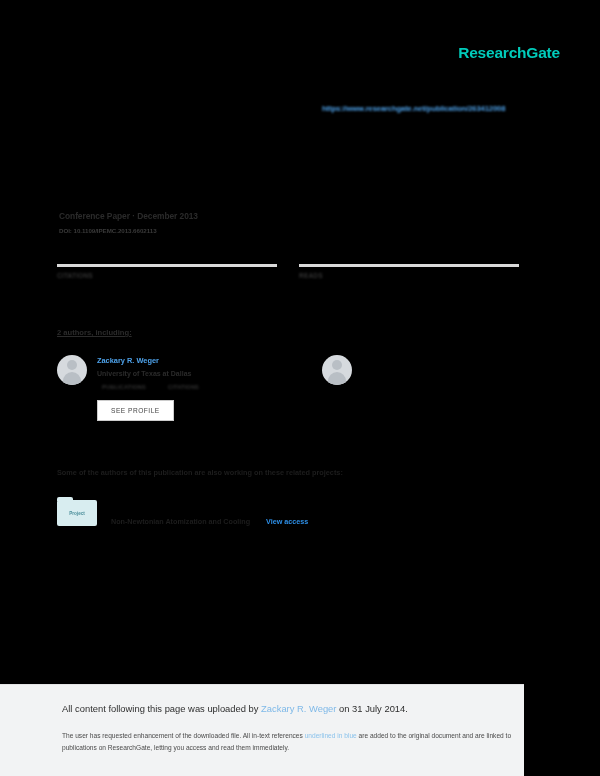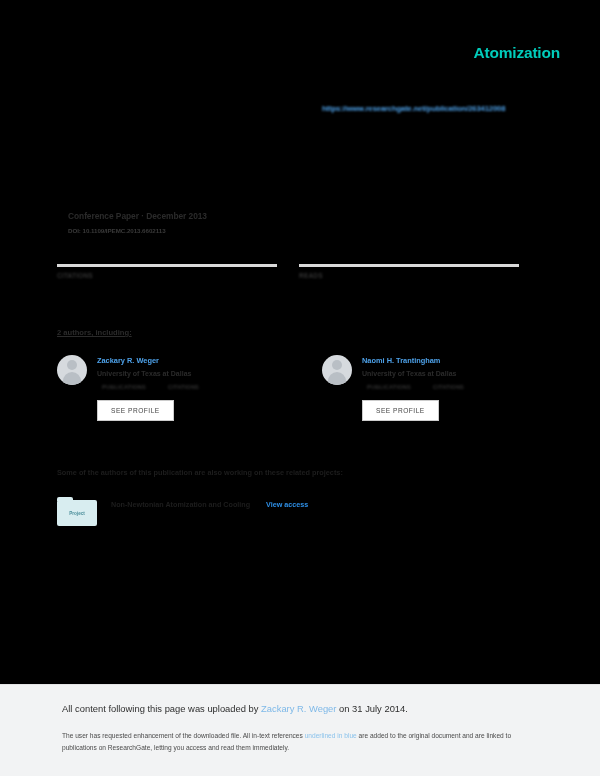--- a/index.html
+++ b/index.html
@@ -34,21 +34,21 @@
     color: #4EA2EA;
     letter-spacing: -0.1px;
     filter: blur(0.9px);
     white-space: nowrap;
     padding-left: 24px;
   }
 
   
   .meta {
     position: absolute;
-    left: 68px; top: 211px;
+    left: 59px; top: 211px;
     filter: blur(0.75px);
   }
   .meta-type {
     font-size: 8.4px;
     font-weight: bold;
     color: #2b2b2b;
     letter-spacing: -0.05px;
     white-space: nowrap;
   }
   .meta-doi {
@@ -183,21 +183,21 @@
     font-size: 7.3px;
     font-weight: bold;
     color: #1d1d1d;
     filter: blur(0.7px);
     white-space: nowrap;
   }
   .project-row {
     position: absolute;
     left: 57px; top: 500px;
     display: flex;
-    align-items: flex-start;
+    align-items: flex-end;
     gap: 14px;
   }
   .project-icon {
     width: 40px; height: 26px;
     background: #d8edf0;
     border-radius: 2px;
     position: relative;
     display: flex;
     align-items: center;
     justify-content: center;
@@ -225,21 +225,21 @@
   }
   .project-link {
     color: #2E90E8;
     margin-left: 2px;
   }
 
   
   .footer {
     position: absolute;
     left: 0; bottom: 0;
-    width: 600px; height: 92px;
+    width: 524px; height: 92px;
     background: #f2f3f4;
     border-top: 1px solid #e3e4e5;
   }
   .footer-main {
     position: absolute;
     left: 62px; top: 18px;
     font-size: 9.4px;
     color: #2e2e2e;
     white-space: nowrap;
   }
@@ -252,21 +252,21 @@
     line-height: 1.85;
     color: #4a4a4a;
   }
   .note-link { color: #8CC3EC; }
 </style>
 </head>
 <body>
 
 <div id="page">
 
-  <div class="rg-logo">Atomization</div>
+  <div class="rg-logo">ResearchGate</div>
 
   <div class="doc-url">https://www.researchgate.net/publication/263412008</div>
 
   <div class="meta">
     <div class="meta-type">Conference Paper · December 2013</div>
     <div class="meta-doi">DOI: 10.1109/IPEMC.2013.6602113</div>
   </div>
 
   <div class="stats">
     <div class="stat-col">
@@ -293,29 +293,20 @@
         <div class="author-stats">
           <span class="astat-label">PUBLICATIONS</span>
           <span class="astat-label">CITATIONS</span>
         </div>
         <div class="see-profile">SEE PROFILE</div>
       </div>
     </div>
 
     <div class="author">
       <div class="avatar"></div>
-      <div class="author-body">
-        <div class="author-name">Naomi H. Trantingham</div>
-        <div class="author-affil">University of Texas at Dallas</div>
-        <div class="author-stats">
-          <span class="astat-label">PUBLICATIONS</span>
-          <span class="astat-label">CITATIONS</span>
-        </div>
-        <div class="see-profile">SEE PROFILE</div>
-      </div>
     </div>
 
   </div>
 
   <div class="projects-heading">Some of the authors of this publication are also working on these related projects:</div>
 
   <div class="project-row">
     <div class="project-icon">
       <span class="project-icon-text">Project</span>
     </div>

